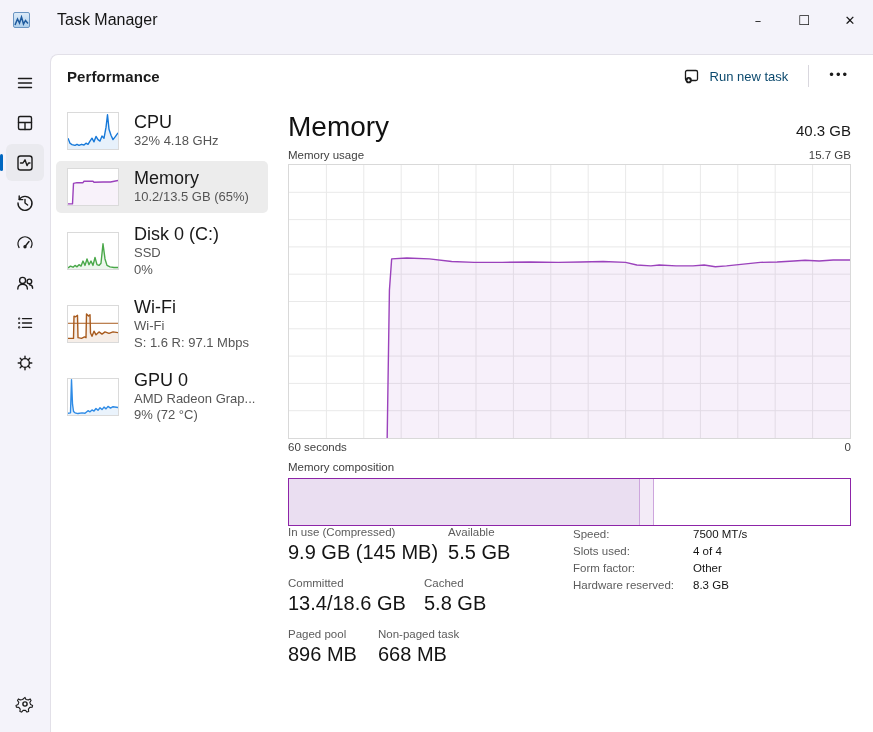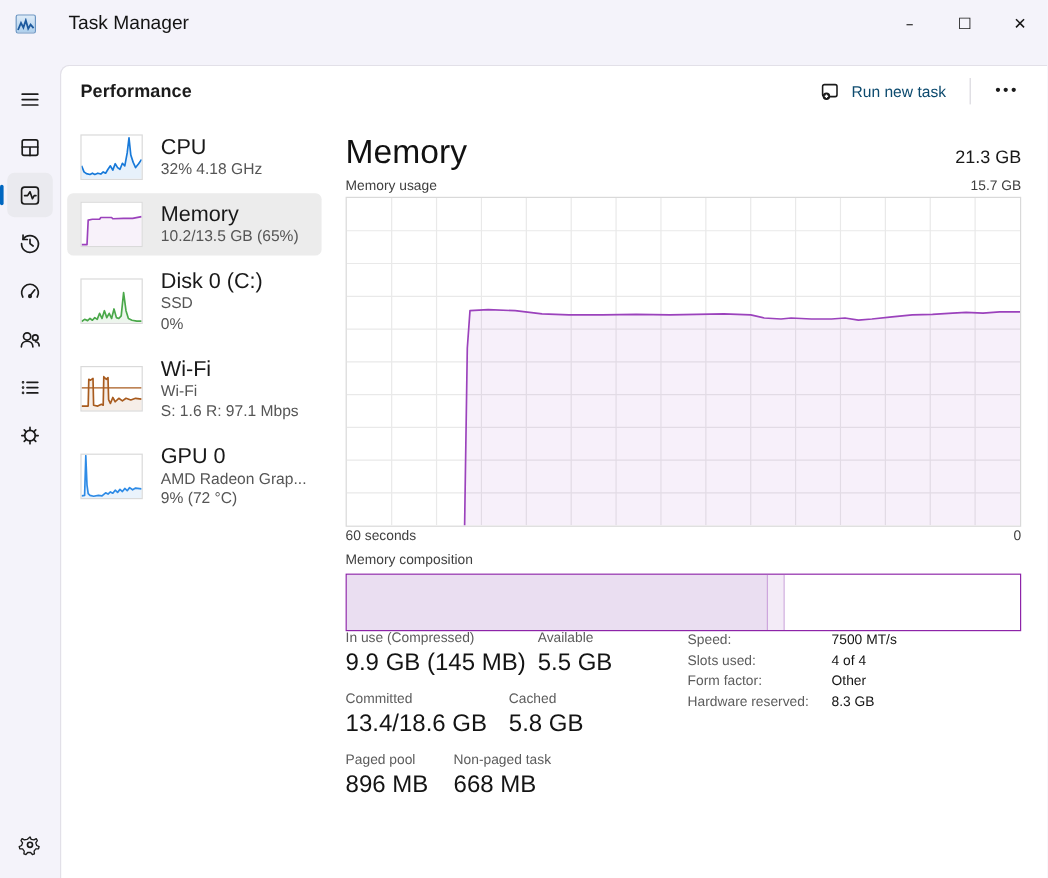--- a/index.html
+++ b/index.html
@@ -250,21 +250,21 @@
               <div class="perf-title">GPU 0</div>
               <div class="perf-sub">AMD Radeon Grap...</div>
               <div class="perf-sub">9% (72 °C)</div>
             </div>
           </div>
         </aside>
 
         <section class="detail">
           <div class="detail-head">
             <h2 class="detail-title">Memory</h2>
-            <span class="detail-total">21.3 GB</span>
+            <span class="detail-total">40.3 GB</span>
           </div>
           <div class="usage-row">
             <span class="usage-label">Memory usage</span>
             <span class="usage-max">15.7 GB</span>
           </div>
           <svg class="main-chart" viewBox="0 0 100 100" preserveAspectRatio="none">
               <line x1="6.666666666666667" y1="0" x2="6.666666666666667" y2="100" stroke="#e9e9e9" stroke-width="1" vector-effect="non-scaling-stroke"></line>
               <line x1="13.333333333333334" y1="0" x2="13.333333333333334" y2="100" stroke="#e9e9e9" stroke-width="1" vector-effect="non-scaling-stroke"></line>
               <line x1="20" y1="0" x2="20" y2="100" stroke="#e9e9e9" stroke-width="1" vector-effect="non-scaling-stroke"></line>
               <line x1="26.666666666666668" y1="0" x2="26.666666666666668" y2="100" stroke="#e9e9e9" stroke-width="1" vector-effect="non-scaling-stroke"></line>

